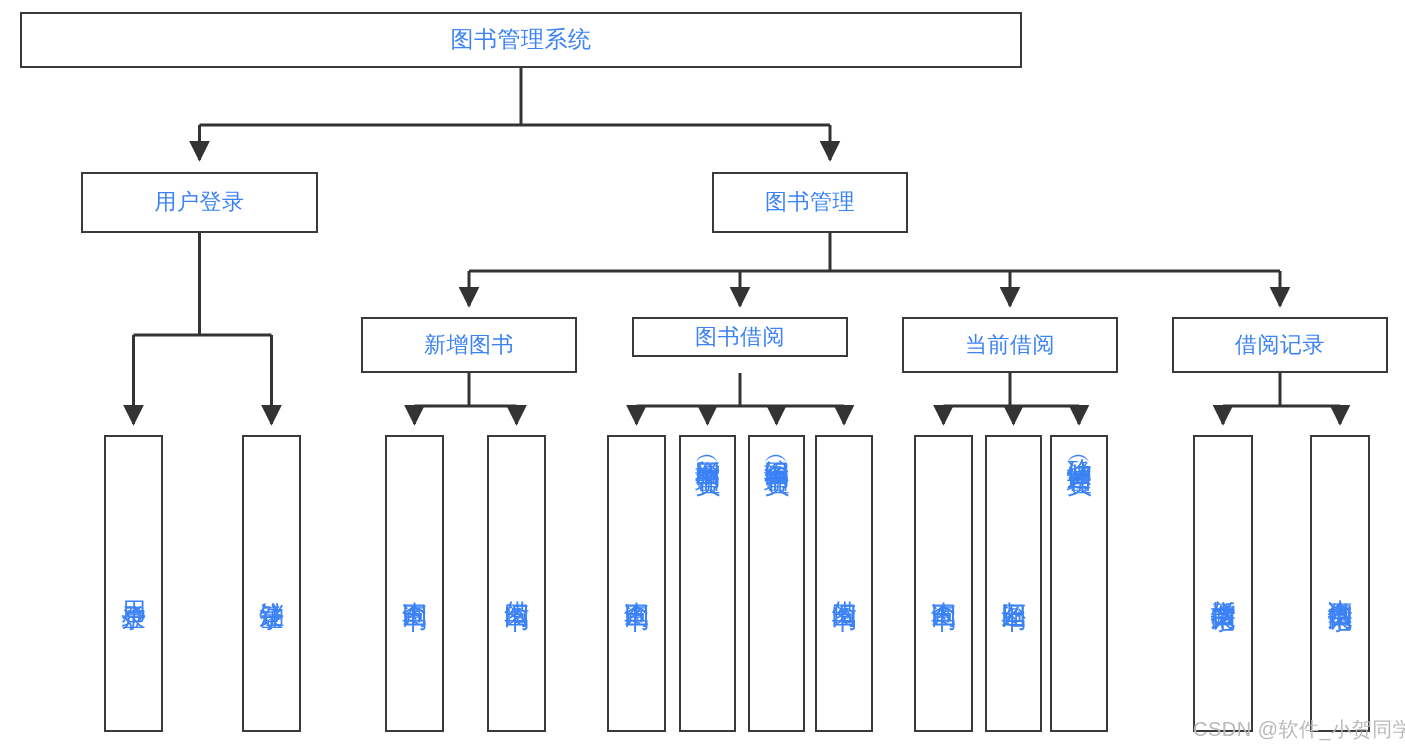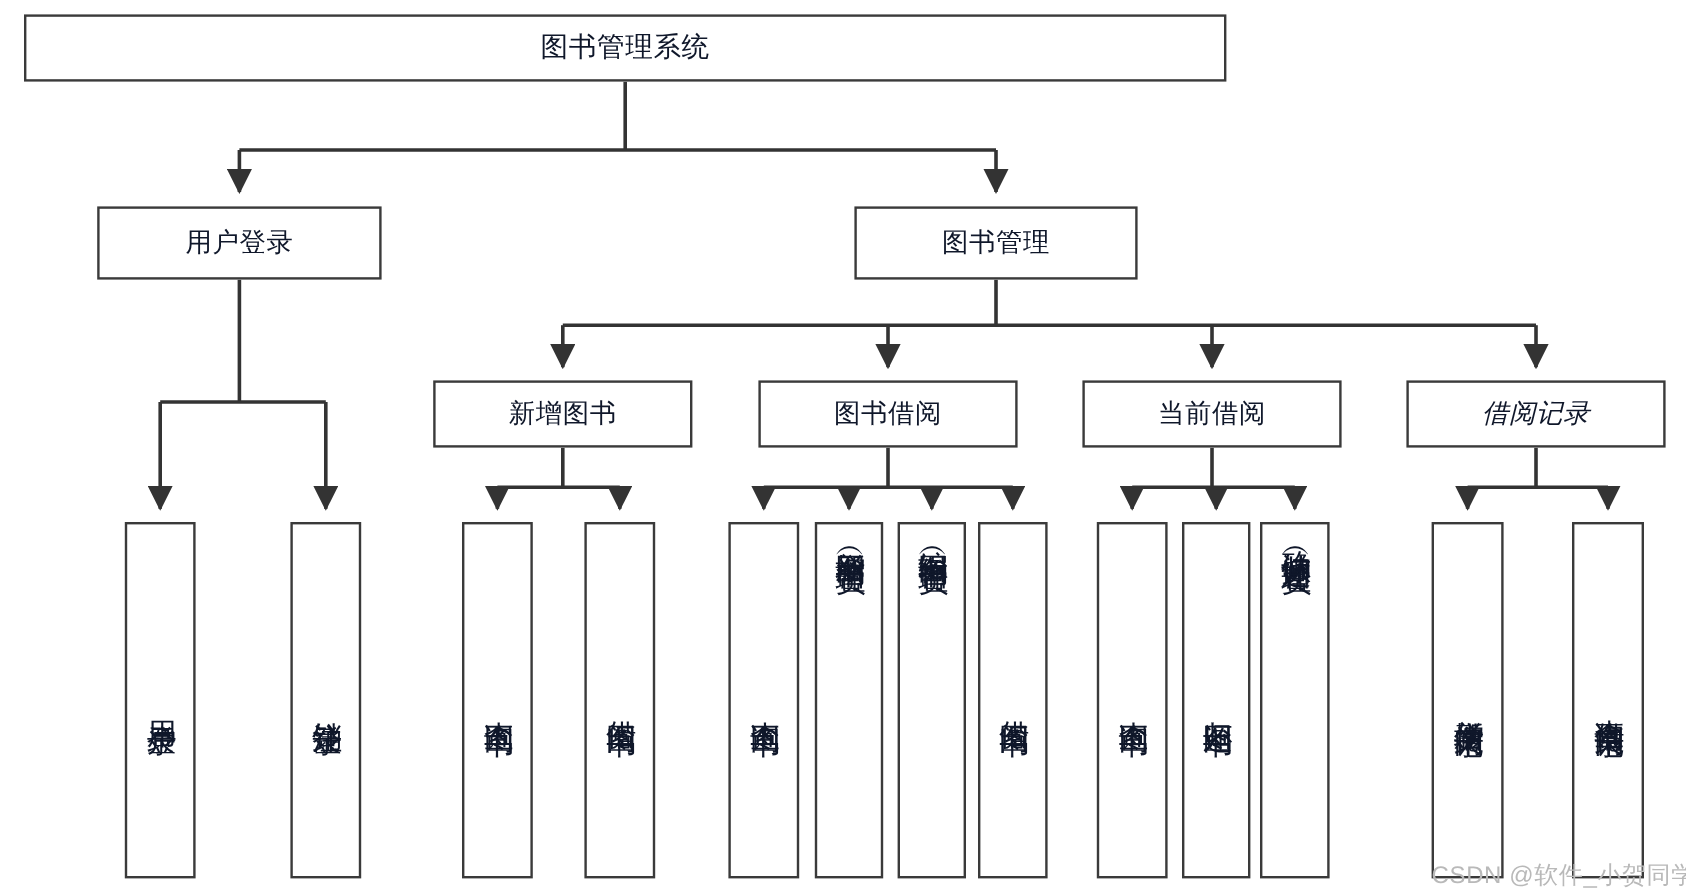--- a/index.html
+++ b/index.html
@@ -25,21 +25,21 @@
     height: 747px;
   }
   .node {
     position: absolute;
     box-sizing: border-box;
     background: #ffffff;
     border: 2px solid #3a3a3a;
     display: flex;
     align-items: center;
     justify-content: center;
-    color: #0f172a;
+    color: #3b82f6;
   }
   .node .lbl {
     display: block;
     text-align: center;
     line-height: 1.12;
     white-space: pre;
   }
   .node.horiz .lbl {
     font-size: 22px;
     letter-spacing: 0.5px;
@@ -127,34 +127,34 @@
     </g>
   </svg>
 
   <div class="node horiz root" style="left:20px; top:12px; width:1002px; height:56px;">
     <span class="lbl">图书管理系统</span>
   </div>
 
   <div class="node horiz" style="left:81px; top:172px; width:237px; height:61px;">
     <span class="lbl">用户登录</span>
   </div>
-  <div class="node horiz" style="left:712px; top:172px; width:236px; height:61px;justify-content:center;">
+  <div class="node horiz" style="left:712px; top:172px; width:196px; height:61px;justify-content:center;">
     <span class="lbl">图书管理</span>
   </div>
 
   <div class="node horiz" style="left:361px; top:317px; width:216px; height:56px;">
     <span class="lbl">新增图书</span>
   </div>
-  <div class="node horiz" style="left:632px; top:317px; width:216px; height:56px;">
+  <div class="node horiz" style="left:632px; top:317px; width:216px; height:40px;">
     <span class="lbl">图书借阅</span>
   </div>
   <div class="node horiz" style="left:902px; top:317px; width:216px; height:56px;">
     <span class="lbl">当前借阅</span>
   </div>
-  <div class="node horiz" style="left:1172px; top:317px; width:216px; height:56px;font-style:italic;">
+  <div class="node horiz" style="left:1172px; top:317px; width:216px; height:56px;">
     <span class="lbl">借阅记录</span>
   </div>
 
   <div class="node vert" style="left:104px; top:435px; width:59px; height:297px;">
     <span class="lbl">用户登录</span>
   </div>
   <div class="node vert" style="left:242px; top:435px; width:59px; height:297px;">
     <span class="lbl">注销登录</span>
   </div>
 

